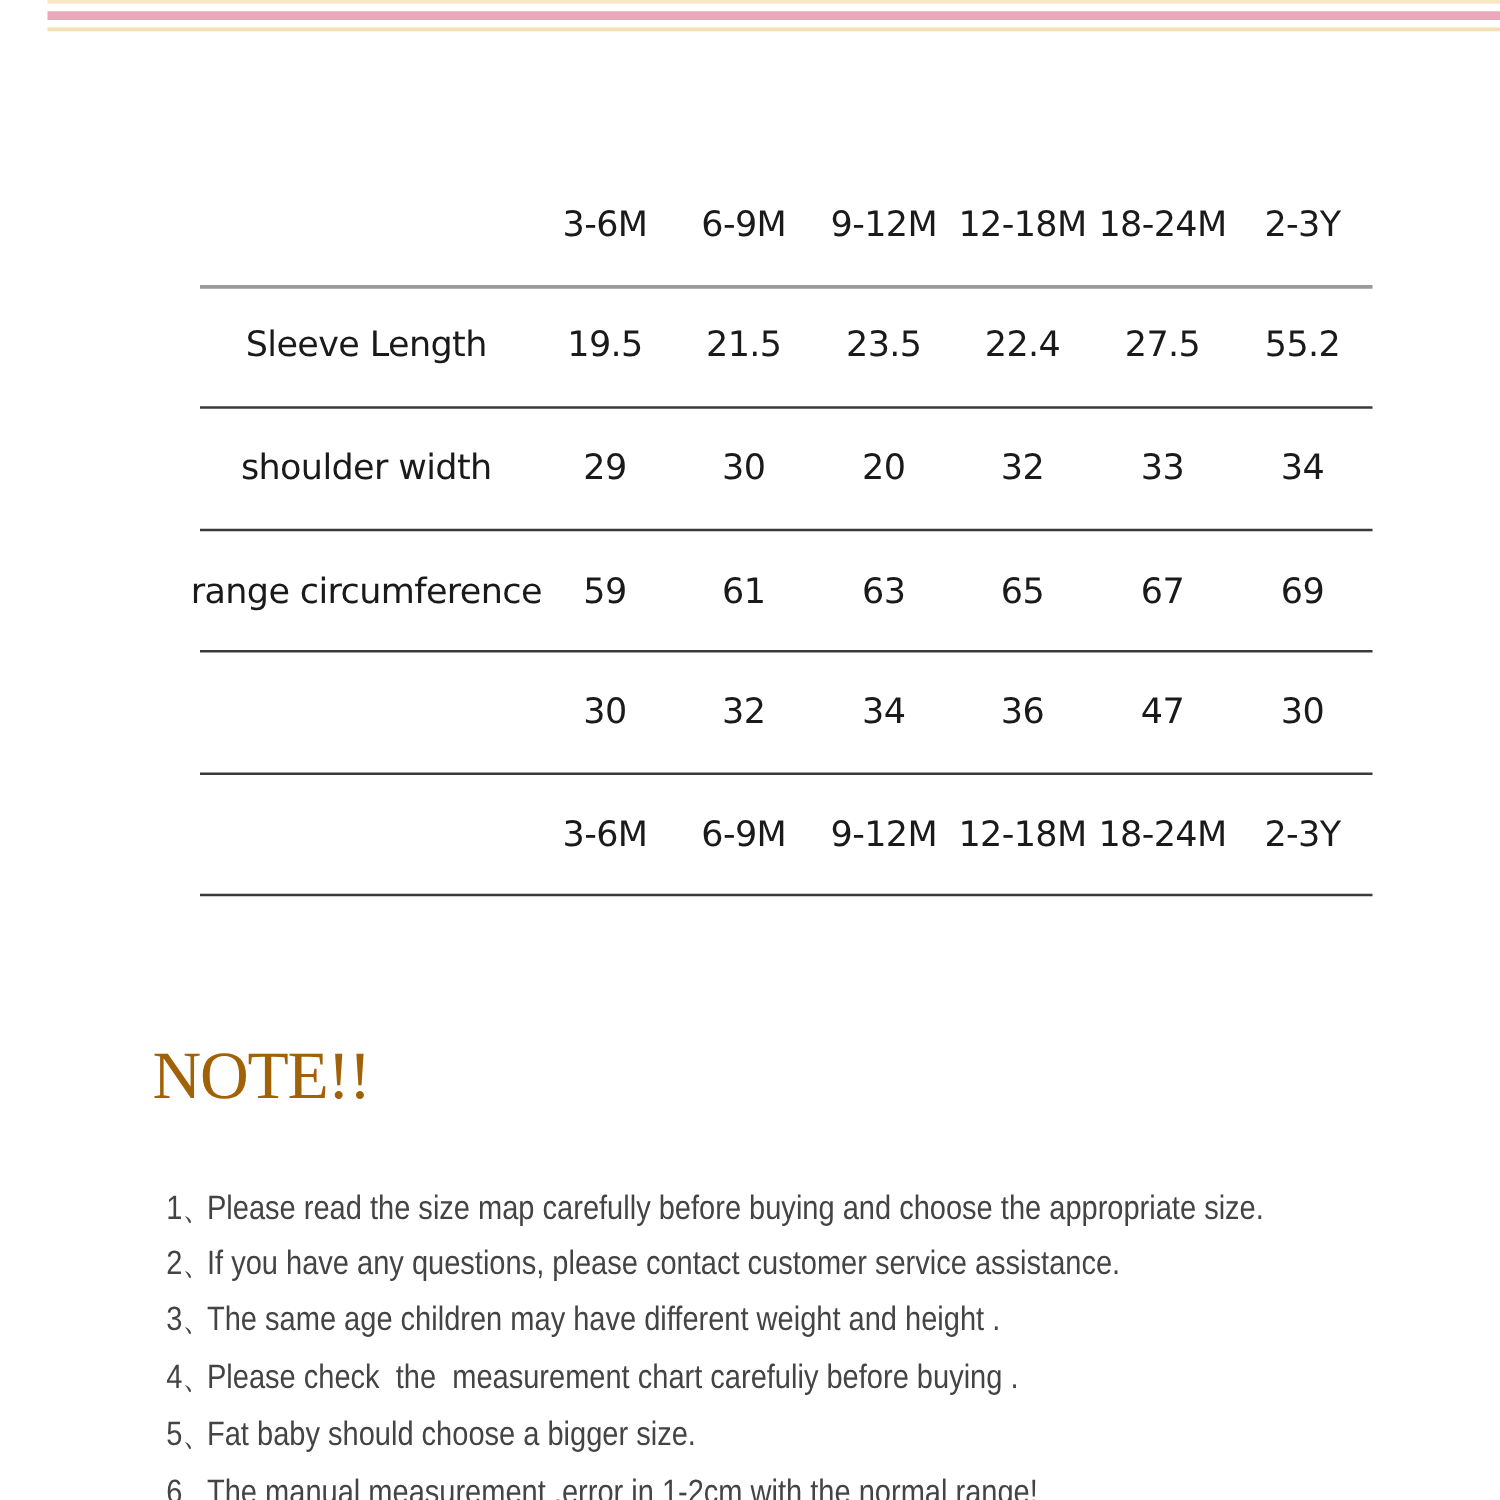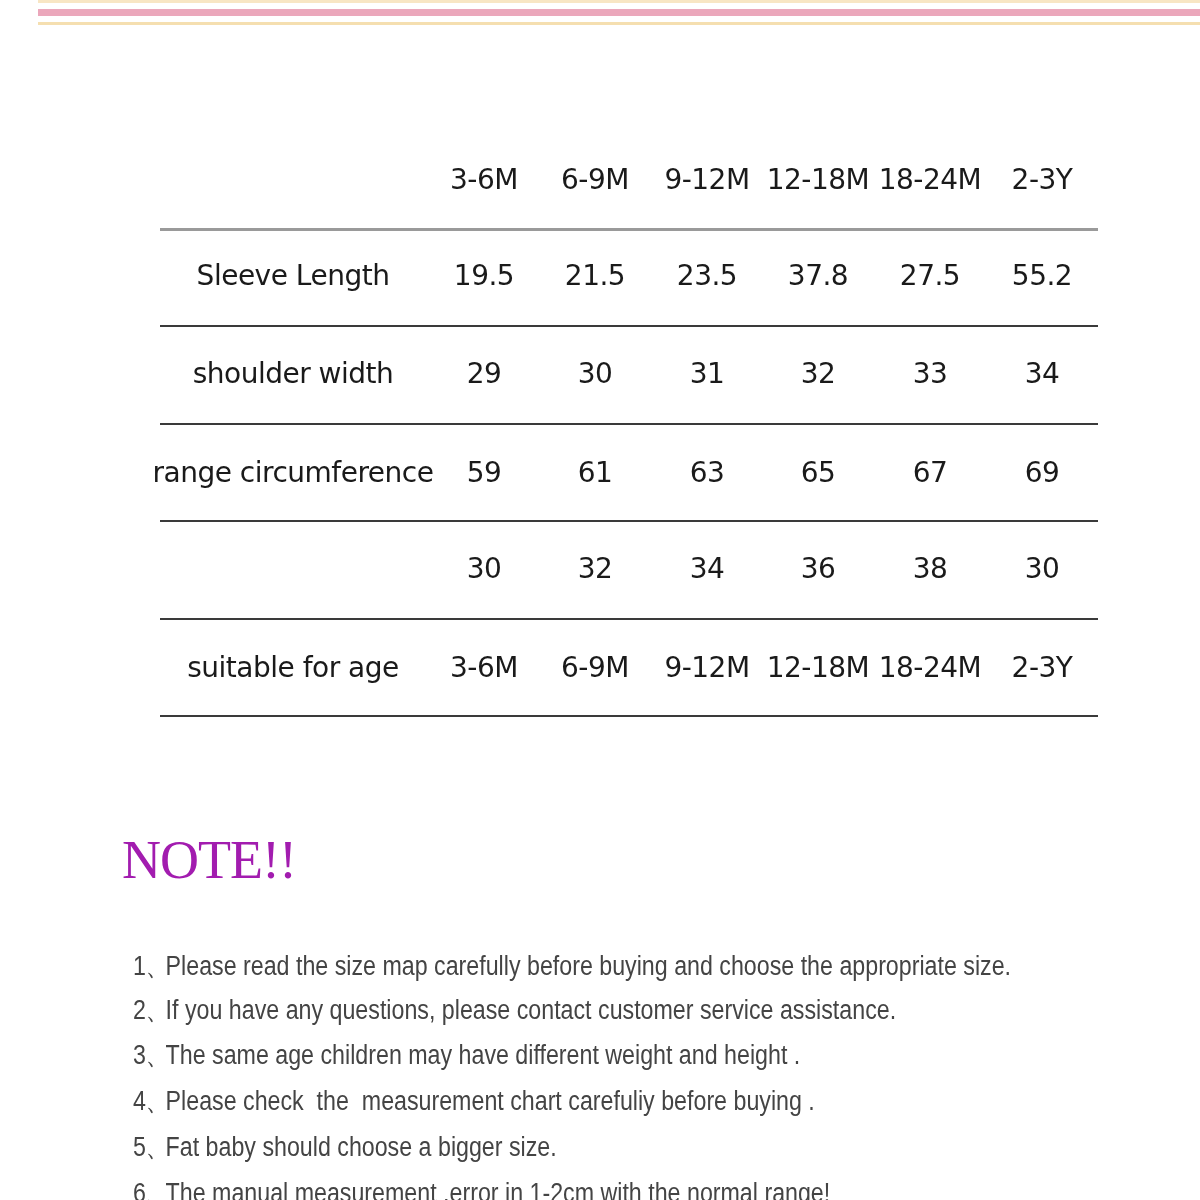--- a/index.html
+++ b/index.html
@@ -20,21 +20,21 @@
       text-align: center; color: #1a1a1a; font-size: 28px; white-space: nowrap;
       transform: translateX(-50%); letter-spacing: -0.5px;
     }
     .rule { position: absolute; left: 0; width: 938px; }
     .rule.gray { height: 3px; background: #9a9a9a; }
     .rule.dark { height: 2px; background: #3a3a3a; }
 
     .note-title {
       position: absolute; left: 122px; top: 828px;
       font-family: "Liberation Serif", serif; font-size: 54px;
-      color: #a21caf; line-height: 64px; letter-spacing: -1px;
+      color: #a16207; line-height: 64px; letter-spacing: -1px;
     }
     .note-line {
       position: absolute; left: 120px; height: 34px; line-height: 34px;
       font-family: "Liberation Sans", sans-serif; font-size: 27px; color: #444444;
       white-space: pre; transform: scaleX(0.86); transform-origin: left center;
     }
     .note-num { display: inline-block; width: 38px; }
   </style>
 </head>
 <body>
@@ -53,31 +53,31 @@
     <div class="cell" style="left:770px">18-24M</div>
     <div class="cell" style="left:882px">2-3Y</div>
   </div>
   <div class="rule gray" style="top:98px"></div>
 
   <div class="tr" style="top:116px">
     <div class="cell" style="left:133px">Sleeve Length</div>
     <div class="cell" style="left:324px">19.5</div>
     <div class="cell" style="left:435px">21.5</div>
     <div class="cell" style="left:547px">23.5</div>
-    <div class="cell" style="left:658px">37.8</div>
+    <div class="cell" style="left:658px">22.4</div>
     <div class="cell" style="left:770px">27.5</div>
     <div class="cell" style="left:882px">55.2</div>
   </div>
   <div class="rule dark" style="top:195px"></div>
 
   <div class="tr" style="top:214px">
     <div class="cell" style="left:133px">shoulder width</div>
     <div class="cell" style="left:324px">29</div>
     <div class="cell" style="left:435px">30</div>
-    <div class="cell" style="left:547px">31</div>
+    <div class="cell" style="left:547px">20</div>
     <div class="cell" style="left:658px">32</div>
     <div class="cell" style="left:770px">33</div>
     <div class="cell" style="left:882px">34</div>
   </div>
   <div class="rule dark" style="top:293px"></div>
 
   <div class="tr" style="top:313px">
     <div class="cell" style="left:133px">range circumference</div>
     <div class="cell" style="left:324px">59</div>
     <div class="cell" style="left:435px">61</div>
@@ -86,27 +86,26 @@
     <div class="cell" style="left:770px">67</div>
     <div class="cell" style="left:882px">69</div>
   </div>
   <div class="rule dark" style="top:390px"></div>
 
   <div class="tr" style="top:409px">
     <div class="cell" style="left:324px">30</div>
     <div class="cell" style="left:435px">32</div>
     <div class="cell" style="left:547px">34</div>
     <div class="cell" style="left:658px">36</div>
-    <div class="cell" style="left:770px">38</div>
+    <div class="cell" style="left:770px">47</div>
     <div class="cell" style="left:882px">30</div>
   </div>
   <div class="rule dark" style="top:488px"></div>
 
   <div class="tr" style="top:508px">
-    <div class="cell" style="left:133px">suitable for age</div>
     <div class="cell" style="left:324px">3-6M</div>
     <div class="cell" style="left:435px">6-9M</div>
     <div class="cell" style="left:547px">9-12M</div>
     <div class="cell" style="left:658px">12-18M</div>
     <div class="cell" style="left:770px">18-24M</div>
     <div class="cell" style="left:882px">2-3Y</div>
   </div>
   <div class="rule dark" style="top:585px"></div>
 </div>
 

